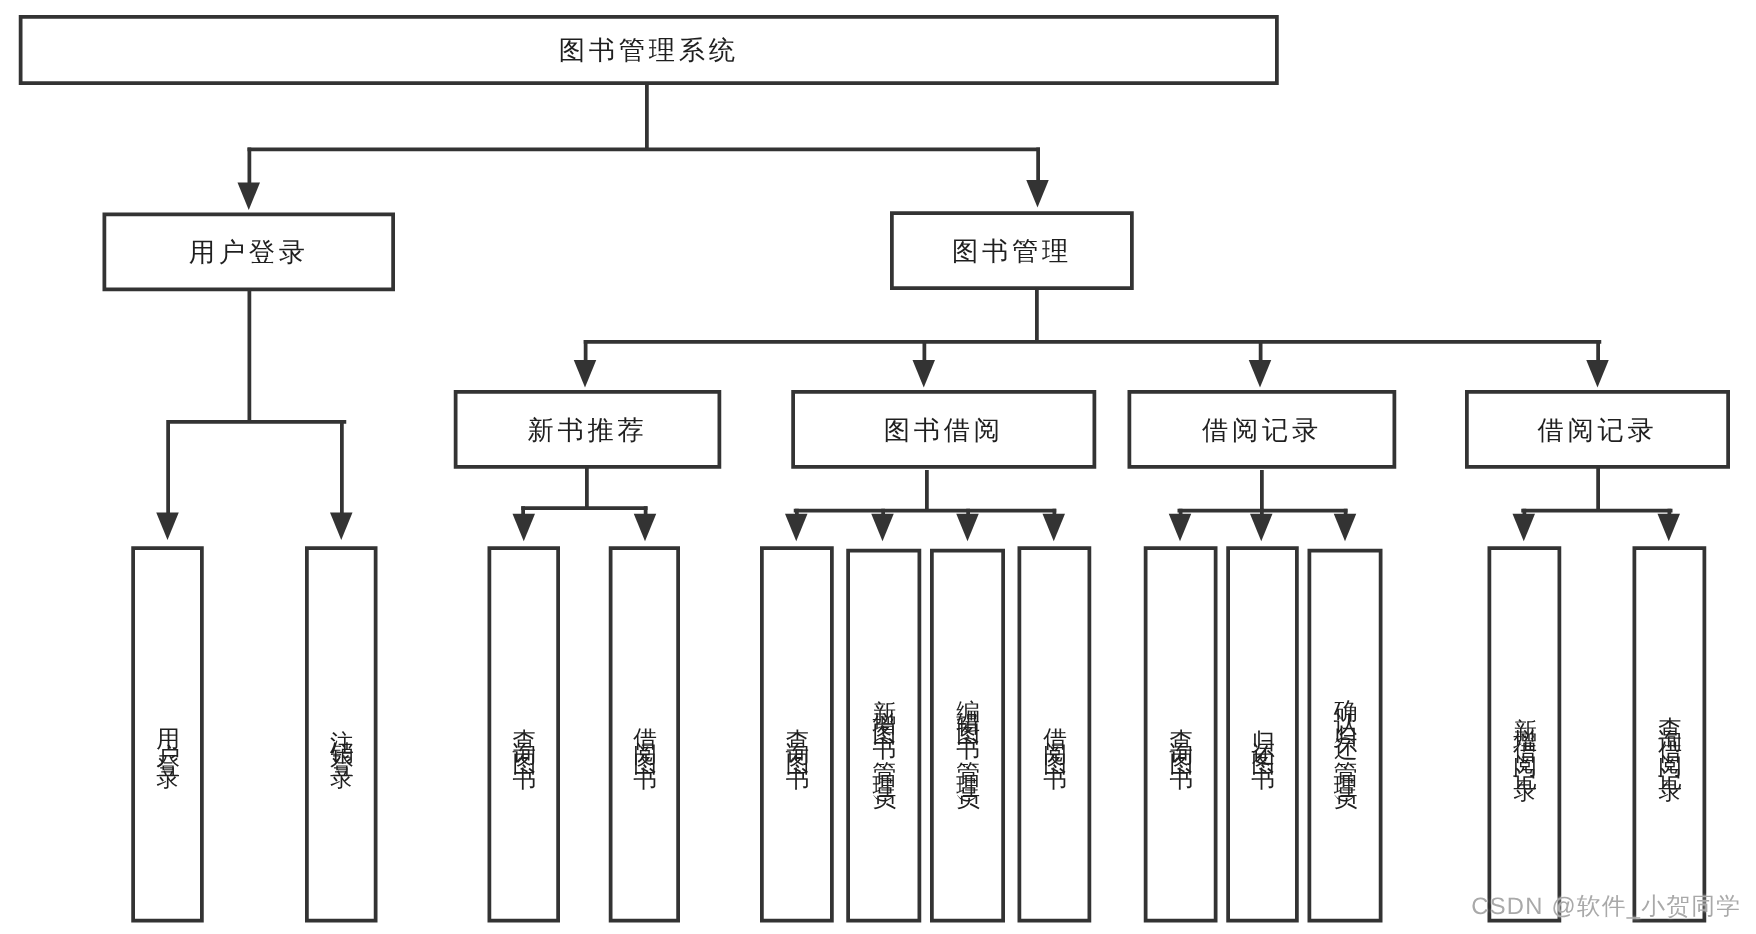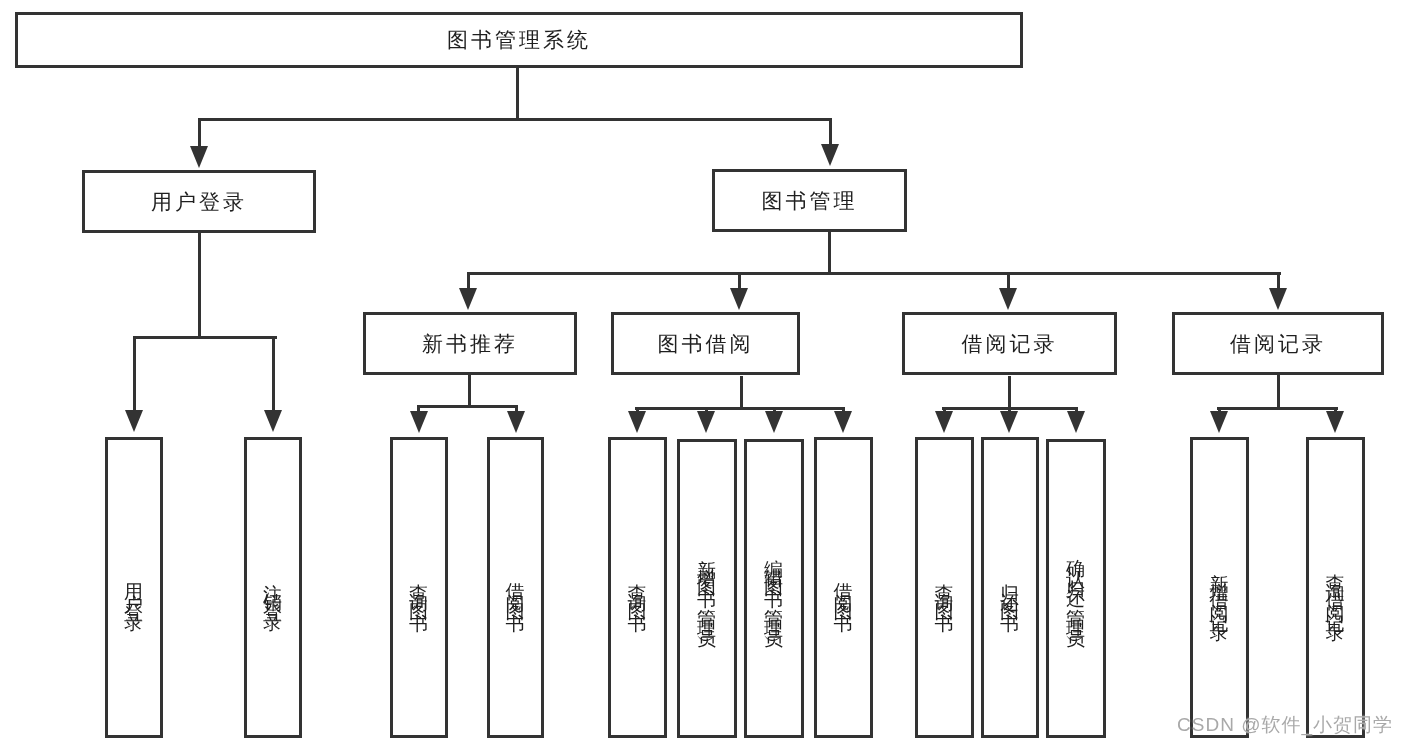--- a/index.html
+++ b/index.html
@@ -73,21 +73,21 @@
   <div class="ln" style="left:738px;top:272px;width:3px;height:18px"></div>
   <div class="arr" style="left:730px;top:288px"></div>
   <div class="ln" style="left:1007px;top:272px;width:3px;height:18px"></div>
   <div class="arr" style="left:999px;top:288px"></div>
   <div class="ln" style="left:1277px;top:272px;width:3px;height:18px"></div>
   <div class="arr" style="left:1269px;top:288px"></div>
 
   <div class="node h-node" style="left:363px;top:312px;width:214px;height:63px">
     <span>新书推荐</span>
   </div>
-  <div class="node h-node" style="left:611px;top:312px;width:189px;height:63px">
+  <div class="node h-node" style="left:633px;top:312px;width:244px;height:63px">
     <span>图书借阅</span>
   </div>
   <div class="node h-node" style="left:902px;top:312px;width:215px;height:63px">
     <span>借阅记录</span>
   </div>
   <div class="node h-node" style="left:1172px;top:312px;width:212px;height:63px">
     <span>借阅记录</span>
   </div>
 
   <div class="ln" style="left:468px;top:374px;width:3px;height:33px"></div>

